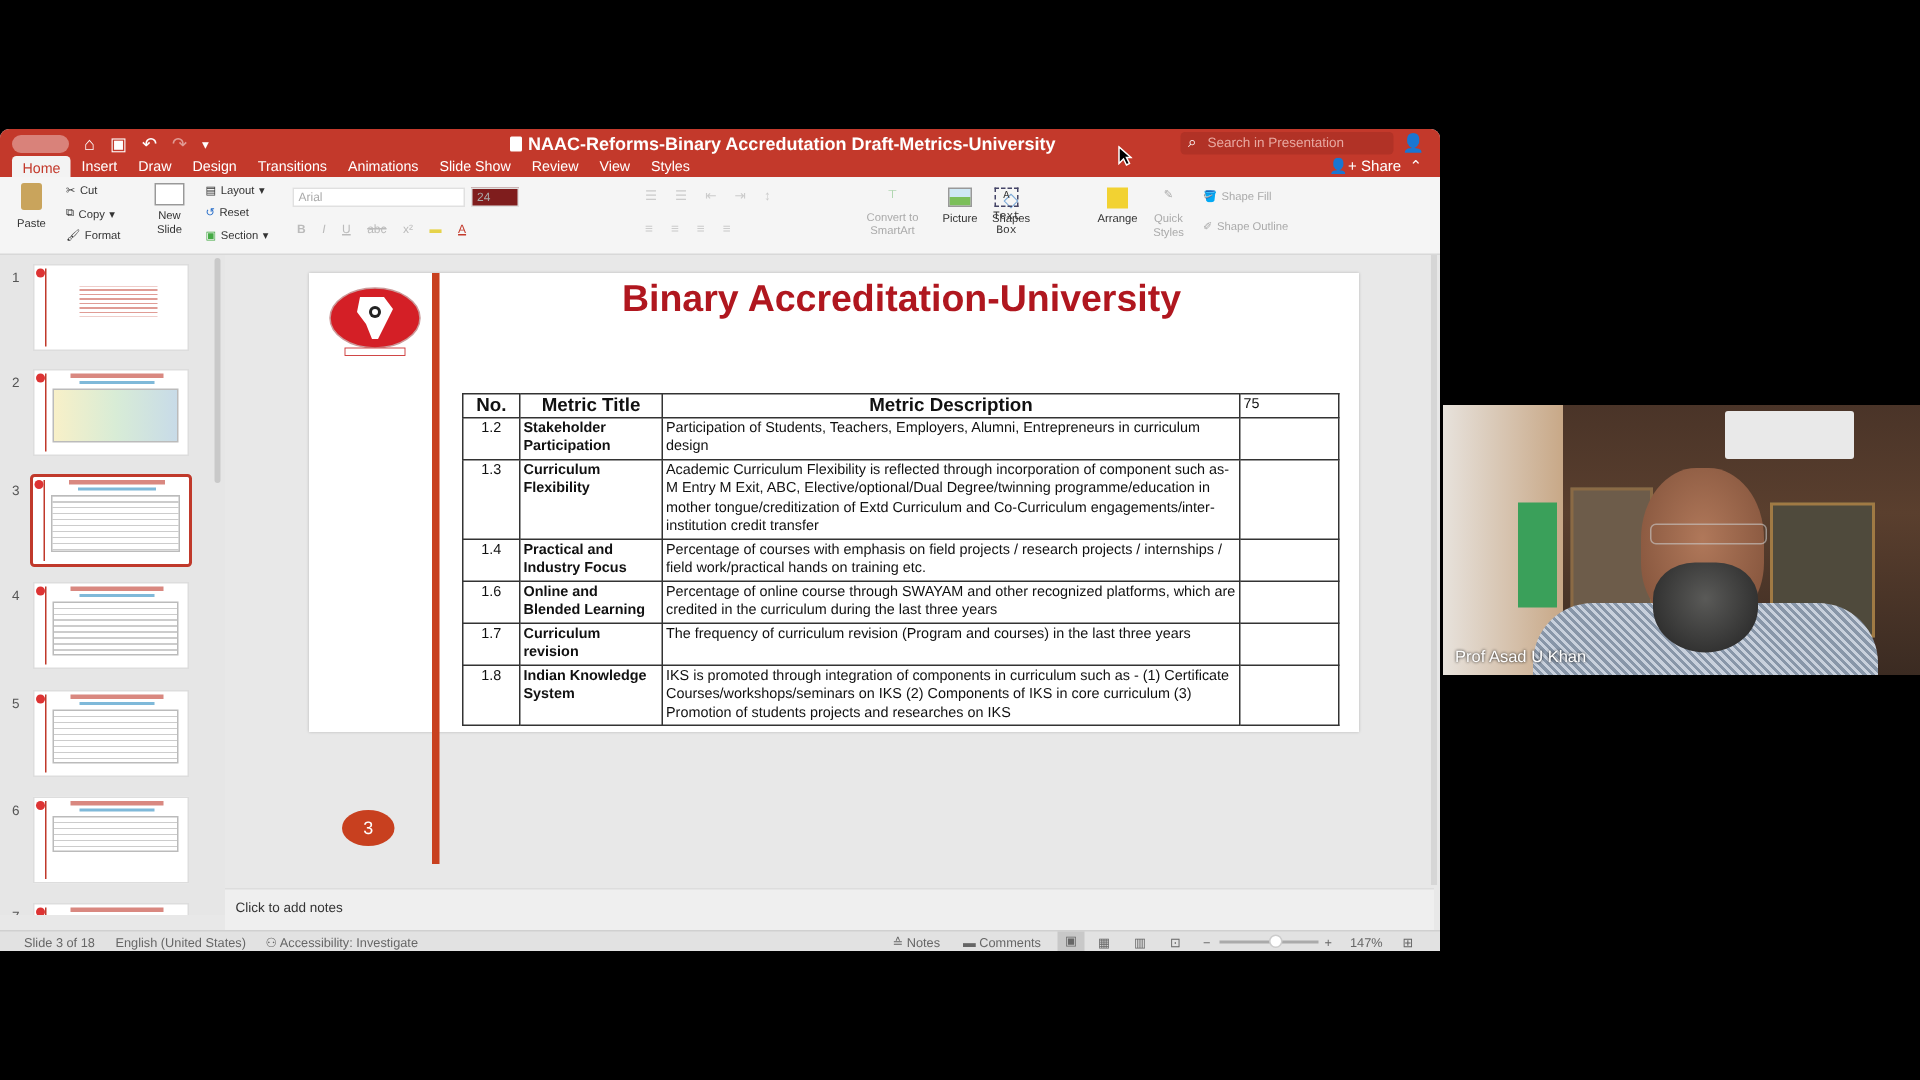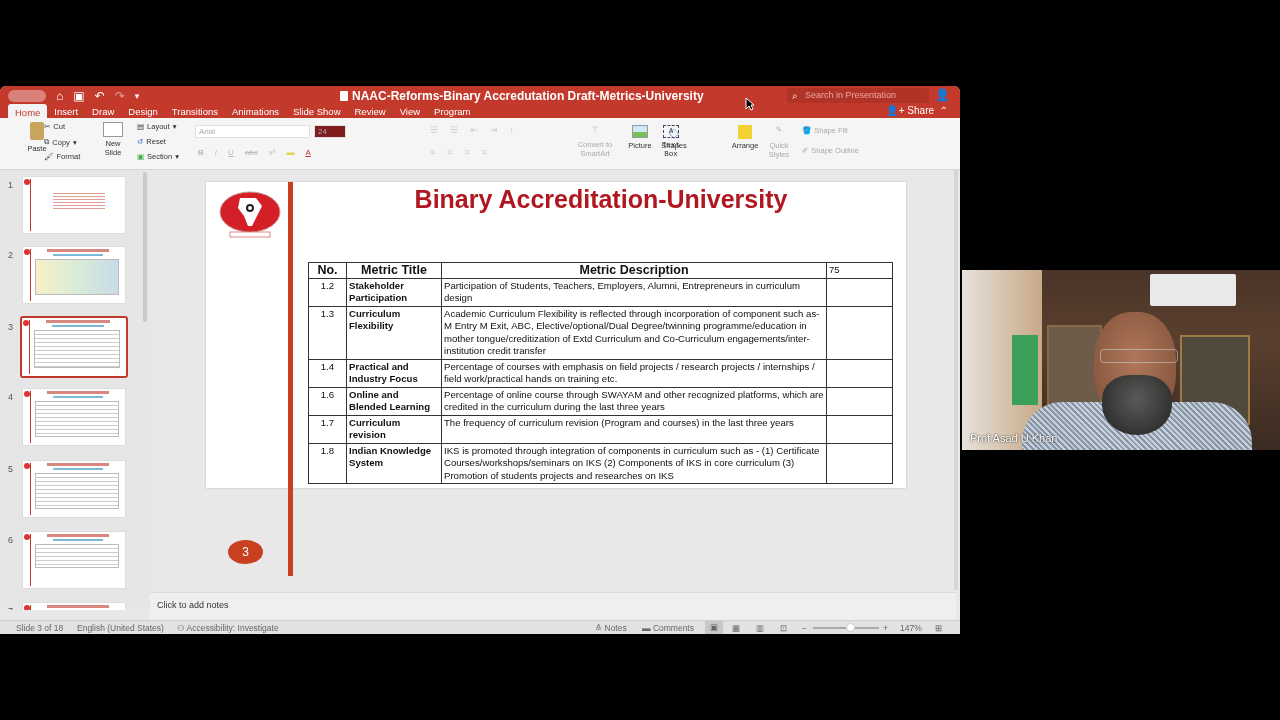--- a/index.html
+++ b/index.html
@@ -95,31 +95,31 @@
     <div class="tabs">
       <span class="tab active">Home</span>
       <span class="tab">Insert</span>
       <span class="tab">Draw</span>
       <span class="tab">Design</span>
       <span class="tab">Transitions</span>
       <span class="tab">Animations</span>
       <span class="tab">Slide Show</span>
       <span class="tab">Review</span>
       <span class="tab">View</span>
-      <span class="tab">Program</span>
+      <span class="tab">Styles</span>
     </div>
     <div class="share">
       <span>👤+</span>
       <span>Share</span>
       <span>&nbsp;⌃</span>
     </div>
   </div>
 
   <div class="ribbon">
-    <div class="rb" style="left:24px;top:4px;width:26px;">
+    <div class="rb" style="left:8px;top:4px;width:26px;">
       <div style="width:14px;height:18px;background:#c9a45c;margin:0 auto 4px;border-radius:2px;"></div>
       <span>Paste</span>
     </div>
     <div class="rb-small" style="left:44px;top:4px;">
         <span>✂</span>
         <span>Cut</span>
       </div>
     <div class="rb-small" style="left:44px;top:19px;">
         <span>⧉</span>
         <span>Copy</span>

